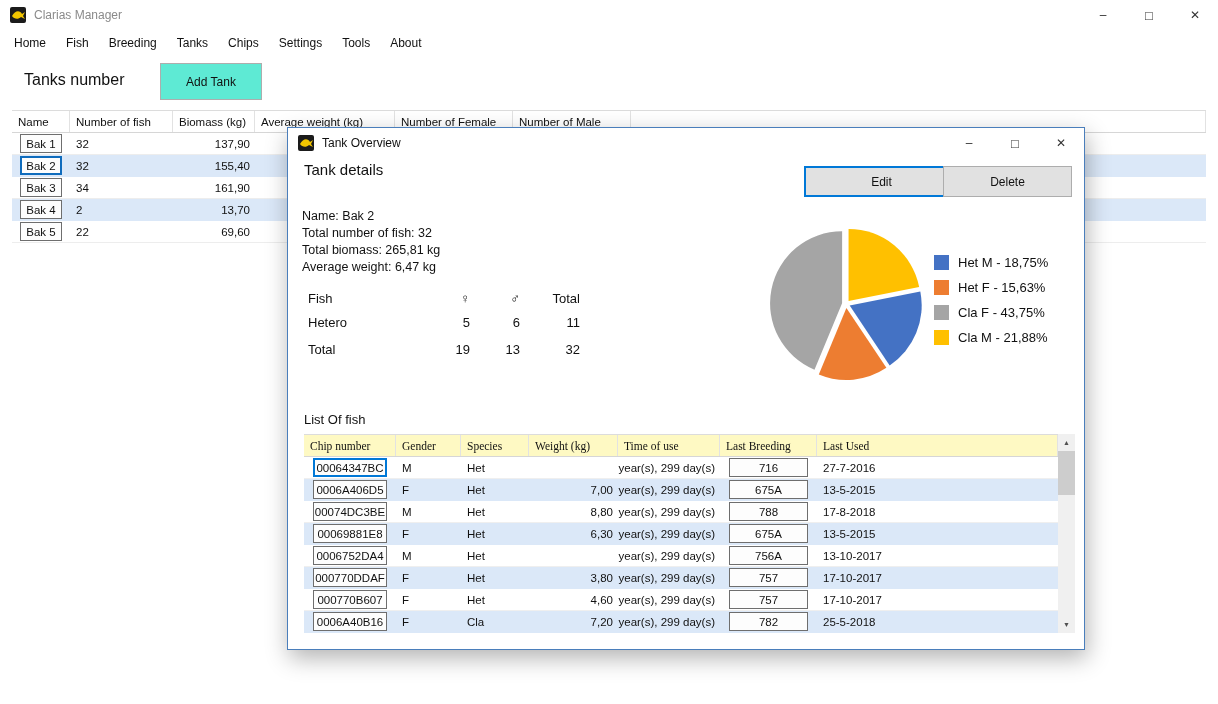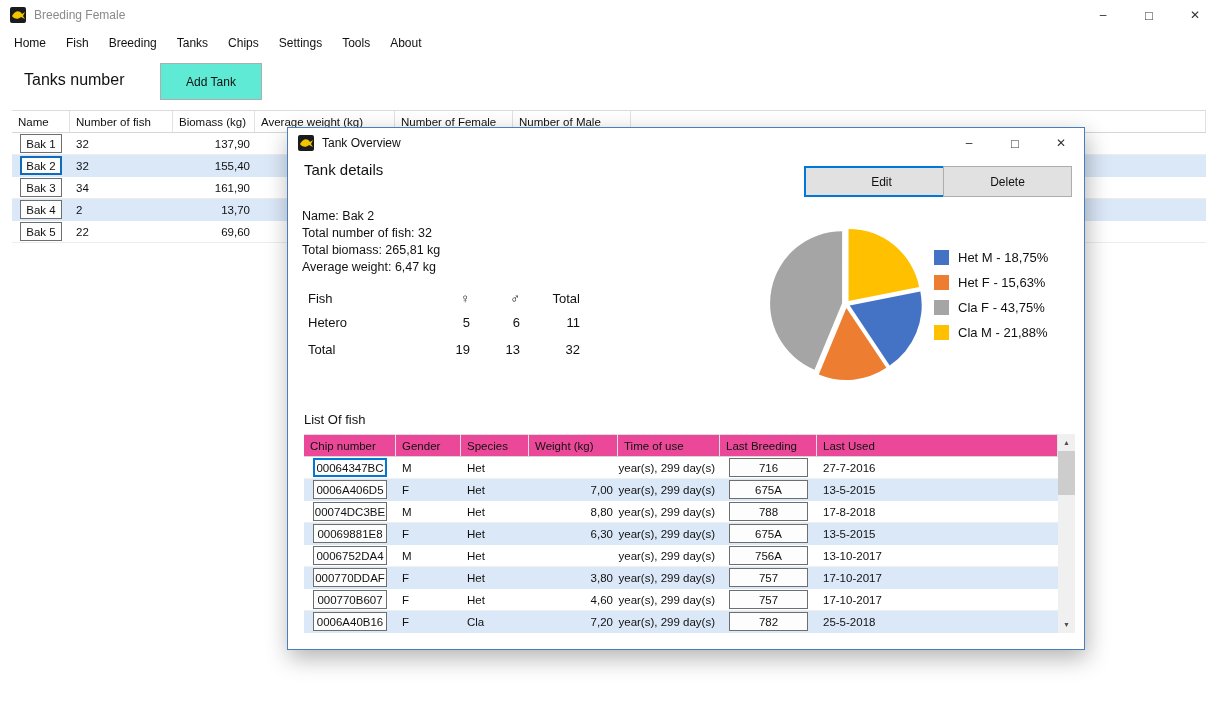--- a/index.html
+++ b/index.html
@@ -59,31 +59,31 @@
   
   .summary { position:absolute; left:20px; top:162px; font-size:13px; color:#111; }
   .srow { display:grid; grid-template-columns:140px 22px 50px 60px; height:17px; align-items:center; }
   .srow .num { text-align:right; }
   .srow.shead { margin-bottom:7px; }
   .srow.stotal { margin-top:10px; }
 
   
   .pie-wrap { position:absolute; left:478px; top:96px; width:160px; height:160px; }
   .legend { position:absolute; left:646px; top:122px; }
-  .legend-item { display:flex; align-items:flex-start; height:25px; }
+  .legend-item { display:flex; align-items:center; height:25px; }
   .legend-swatch { width:15px; height:15px; flex:0 0 auto; }
   .legend-label { margin-left:9px; font-size:13px; color:#111; white-space:nowrap; }
 
   
   .list-heading { position:absolute; left:16px; top:284px; font-size:13px; color:#111; }
   .ltable { position:absolute; left:16px; top:306px; width:754px; }
   .lrow { display:grid; grid-template-columns:92px 65px 68px 89px 102px 97px 241px;
           height:22px; box-sizing:border-box; border-bottom:1px solid #efefef; background:#fff; }
   .lrow.alt { background:#dbe8f8; border-bottom:1px solid #dbe8f8; }
-  .lheader { height:23px; background:#ec4899; border-top:1px solid #dcdcdc; border-bottom:1px solid #d6d6d6; }
+  .lheader { height:23px; background:#fef9c3; border-top:1px solid #dcdcdc; border-bottom:1px solid #d6d6d6;font-family:Liberation Serif, serif; }
   .lheader .cell { border-right:1px solid #e2e2e2; }
   .grid-btn { margin:1px 3px; height:19px; width:calc(100% - 6px); background:#fdfdfd;
               border:1px solid #6e6e6e; font-size:11.5px; font-family:inherit; color:#111; }
   .grid-btn.focus { border:2px solid #0078d7; }
   .btn-cell { display:flex; align-items:center; }
 
   
   .scrollbar { position:absolute; left:770px; top:306px; width:17px; height:199px; background:#f0f0f0; }
   .sb-arrow { width:17px; height:17px; display:flex; align-items:center; justify-content:center;
               font-size:7px; color:#505050; }
@@ -91,21 +91,21 @@
   .sb-thumb { position:absolute; left:0; top:17px; width:17px; height:44px; background:#cdcdcd; }
 </style>
 </head>
 <body>
 
 <div class="titlebar">
   <svg class="app-icon" viewBox="0 0 16 16">
     <rect x="0" y="0" width="16" height="16" rx="2" fill="#1b1b1b"></rect>
     <path d="M2 9 C5 3, 10 3, 12 7 L15 5 L13 9 L15 12 L11 10 C8 13, 4 12, 2 9 Z" fill="#f2c500"></path>
   </svg>
-  <span class="title-text">Breeding Female</span>
+  <span class="title-text">Clarias Manager</span>
   <div class="win-controls">
     <div class="win-btn">–</div>
     <div class="win-btn maxi">□</div>
     <div class="win-btn">✕</div>
   </div>
 </div>
 
 <div class="menubar">
   <div class="menu-item">Home</div>
   <div class="menu-item">Fish</div>

